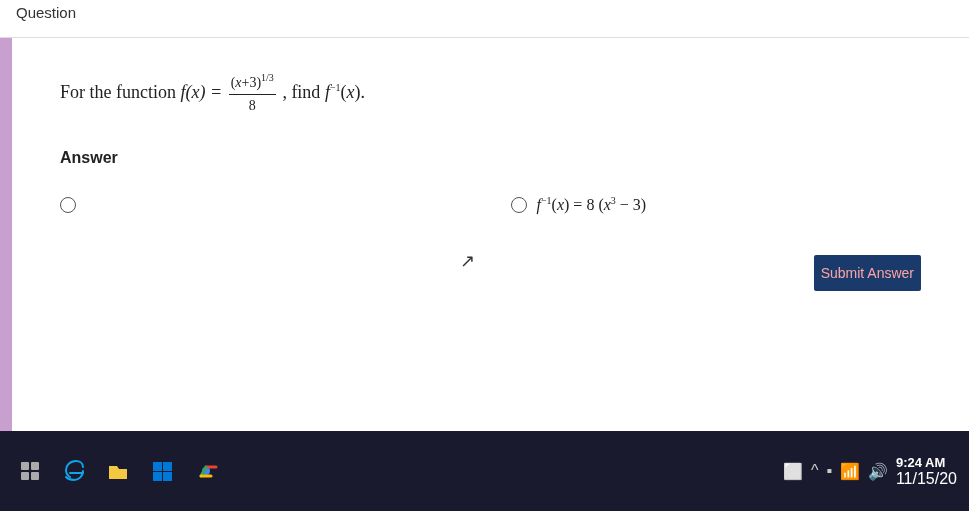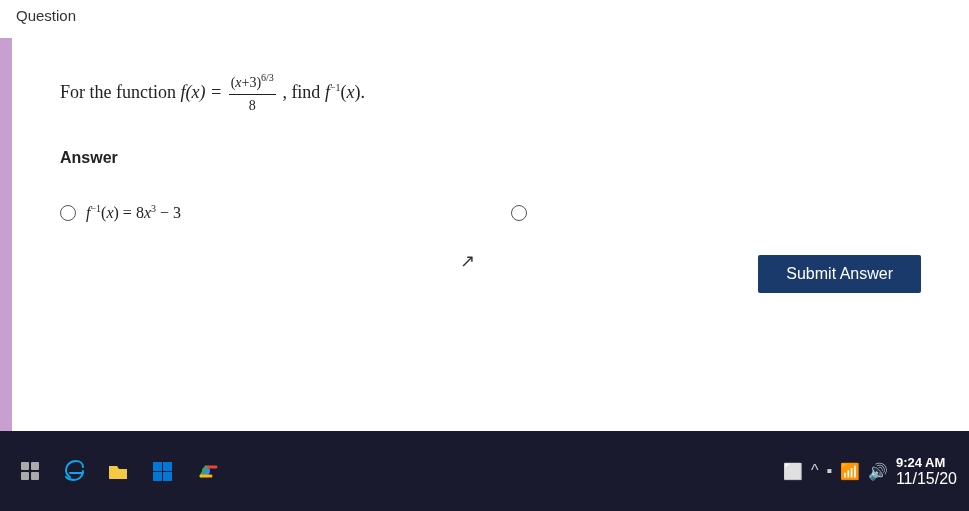--- a/index.html
+++ b/index.html
@@ -9,22 +9,22 @@
       font-family: Georgia, 'Times New Roman', serif;
       background: #fff;
       overflow: hidden;
       position: relative;
     }
 
     
     .top-bar {
       display: flex;
       justify-content: space-between;
-      align-items: flex-end;
-      padding: 24px 16px;
+      align-items: flex-start;
+      padding: 4px 16px;
       border-bottom: 1px solid #ddd;
       background: #fff;
       height: 38px;
     }
     .top-bar-question {
       font-size: 15px;
       color: #333;
       font-family: Arial, sans-serif;
     }
     .show-examples-btn {
@@ -85,21 +85,21 @@
     }
     .fraction .denominator {
       padding: 0 2px;
       font-size: 14px;
     }
 
     .answer-label {
       font-size: 16px;
       font-weight: bold;
       color: #222;
-      margin-bottom: 36px;
+      margin-bottom: 28px;
       font-family: Arial, sans-serif;
     }
 
     .answer-options {
       display: grid;
       grid-template-columns: 1fr 1fr;
       gap: 16px 40px;
       margin-bottom: 20px;
     }
 
@@ -121,24 +121,24 @@
       flex-shrink: 0;
       cursor: pointer;
     }
 
     .submit-btn {
       position: absolute;
       right: 48px;
       top: 50%;
       transform: translateY(20px);
       background: #1a3a6b;
-      color: #ffffff;
+      color: #fca5a5;
       border: none;
-      padding: 10px 28px;
-      font-size: 16px;
+      padding: 10px 7px;
+      font-size: 14px;
       font-family: Arial, sans-serif;
       cursor: pointer;
       border-radius: 2px;
     }
 
     
     .taskbar {
       position: absolute;
       bottom: 0;
       left: 0;
@@ -217,43 +217,43 @@
 </div>
 
 <div class="left-sidebar"></div>
 
 <div class="main-content">
 
   <div class="question-text">
     <span>For the function </span>
     <span class="math-inline"><i>f</i>(<i>x</i>) = </span>
     <span class="fraction">
-      <span class="numerator">(<i>x</i>+3)<sup>6/3</sup></span>
+      <span class="numerator">(<i>x</i>+3)<sup>1/3</sup></span>
       <span class="denominator">8</span>
     </span>
     <span>, find <i>f</i><sup>−1</sup>(<i>x</i>).</span>
   </div>
 
   <div>
     <div class="answer-label">Answer</div>
 
     <div class="answer-options">
 
+
+      <div class="answer-option">
+        <span class="radio-circle"></span>
+      </div>
+
+
       <div class="answer-option">
         <span class="radio-circle"></span>
         <span>
-          <i>f</i><sup>−1</sup>(<i>x</i>) = 8<i>x</i><sup>3</sup> − 3
+          <i>f</i><sup>−1</sup>(<i>x</i>) = 8 (<i>x</i><sup>3</sup> − 3)
         </span>
       </div>
-
-      <div class="answer-option">
-        <span class="radio-circle"></span>
-      </div>
-
-
     </div>
   </div>
 
   <button class="submit-btn">Submit Answer</button>
 
 </div>
 
 <div class="cursor-arrow">↗</div>
 
 <div class="taskbar">

